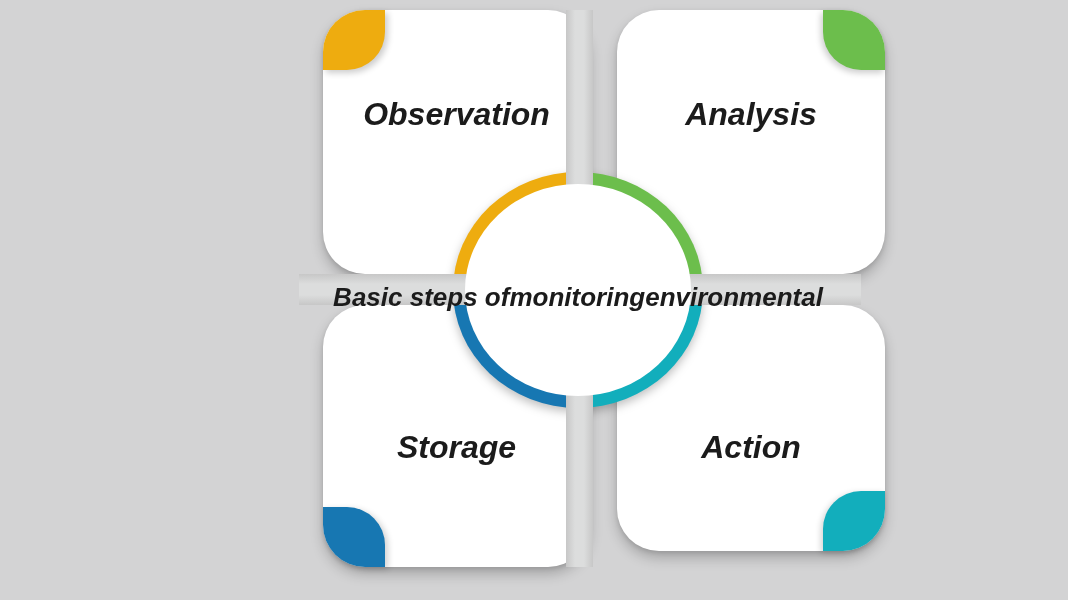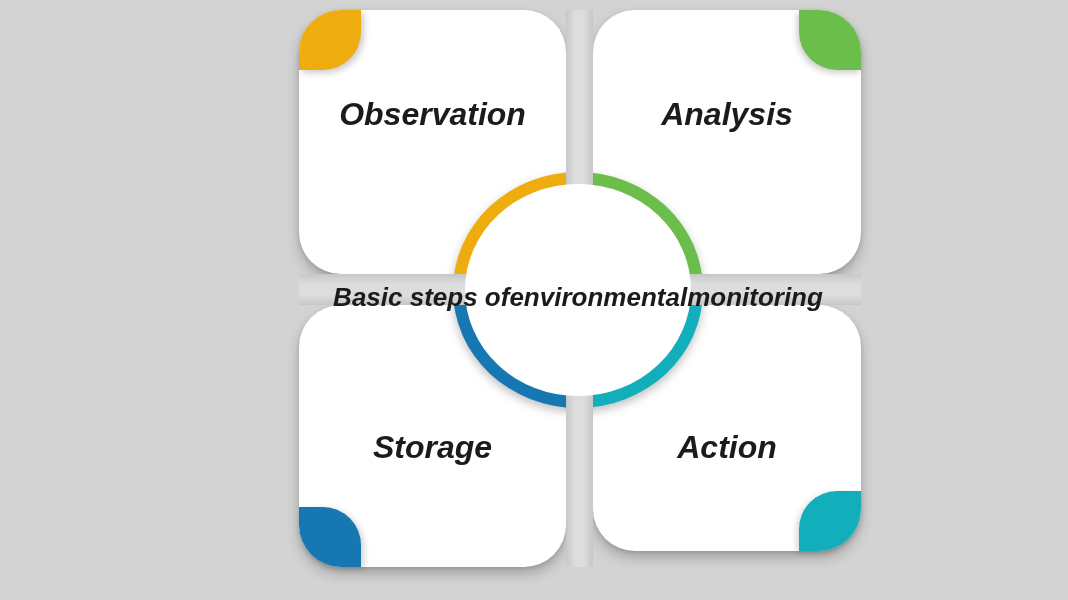--- a/index.html
+++ b/index.html
@@ -15,20 +15,21 @@
     background: var(--bg, #d3d3d4);
   }
 
   
   .card {
     position: absolute;
     background: var(--card, #ffffff);
     border-radius: 42px;
     box-shadow: 0 7px 13px rgba(0,0,0,0.22), 0 2px 4px rgba(0,0,0,0.10);
     z-index: 1;
+    margin-left: 24px;
   }
   .card-tl { left: 299px; top: 10px;  width: 267px; height: 264px; }
   .card-tr { left: 593px; top: 10px;  width: 268px; height: 264px; }
   .card-bl { left: 299px; top: 305px; width: 267px; height: 262px; }
   .card-br { left: 593px; top: 305px; width: 268px; height: 246px; }
 
   
   .petal { position: absolute; width: 62px; height: 60px; }
   .petal-tl { left: 0;  top: 0;    background: var(--yellow); border-radius: 42px 0 38px 0; box-shadow: 3px 3px 6px rgba(0,0,0,0.20); }
   .petal-tr { right: 0; top: 0;    background: var(--green);  border-radius: 0 42px 0 38px; box-shadow: -2px 3px 6px rgba(0,0,0,0.20); }
@@ -118,17 +119,17 @@
     <div class="card-label">Action</div>
   </div>
 
   <div class="ring"></div>
 
   <div class="bar-v"></div>
   <div class="bar-h"></div>
 
   <div class="disc">
     <span class="line">Basic steps of</span>
+    <span class="line">monitoring</span>
     <span class="line">environmental</span>
-    <span class="line">monitoring</span>
   </div>
 
 </div>
 
 </body></html>

